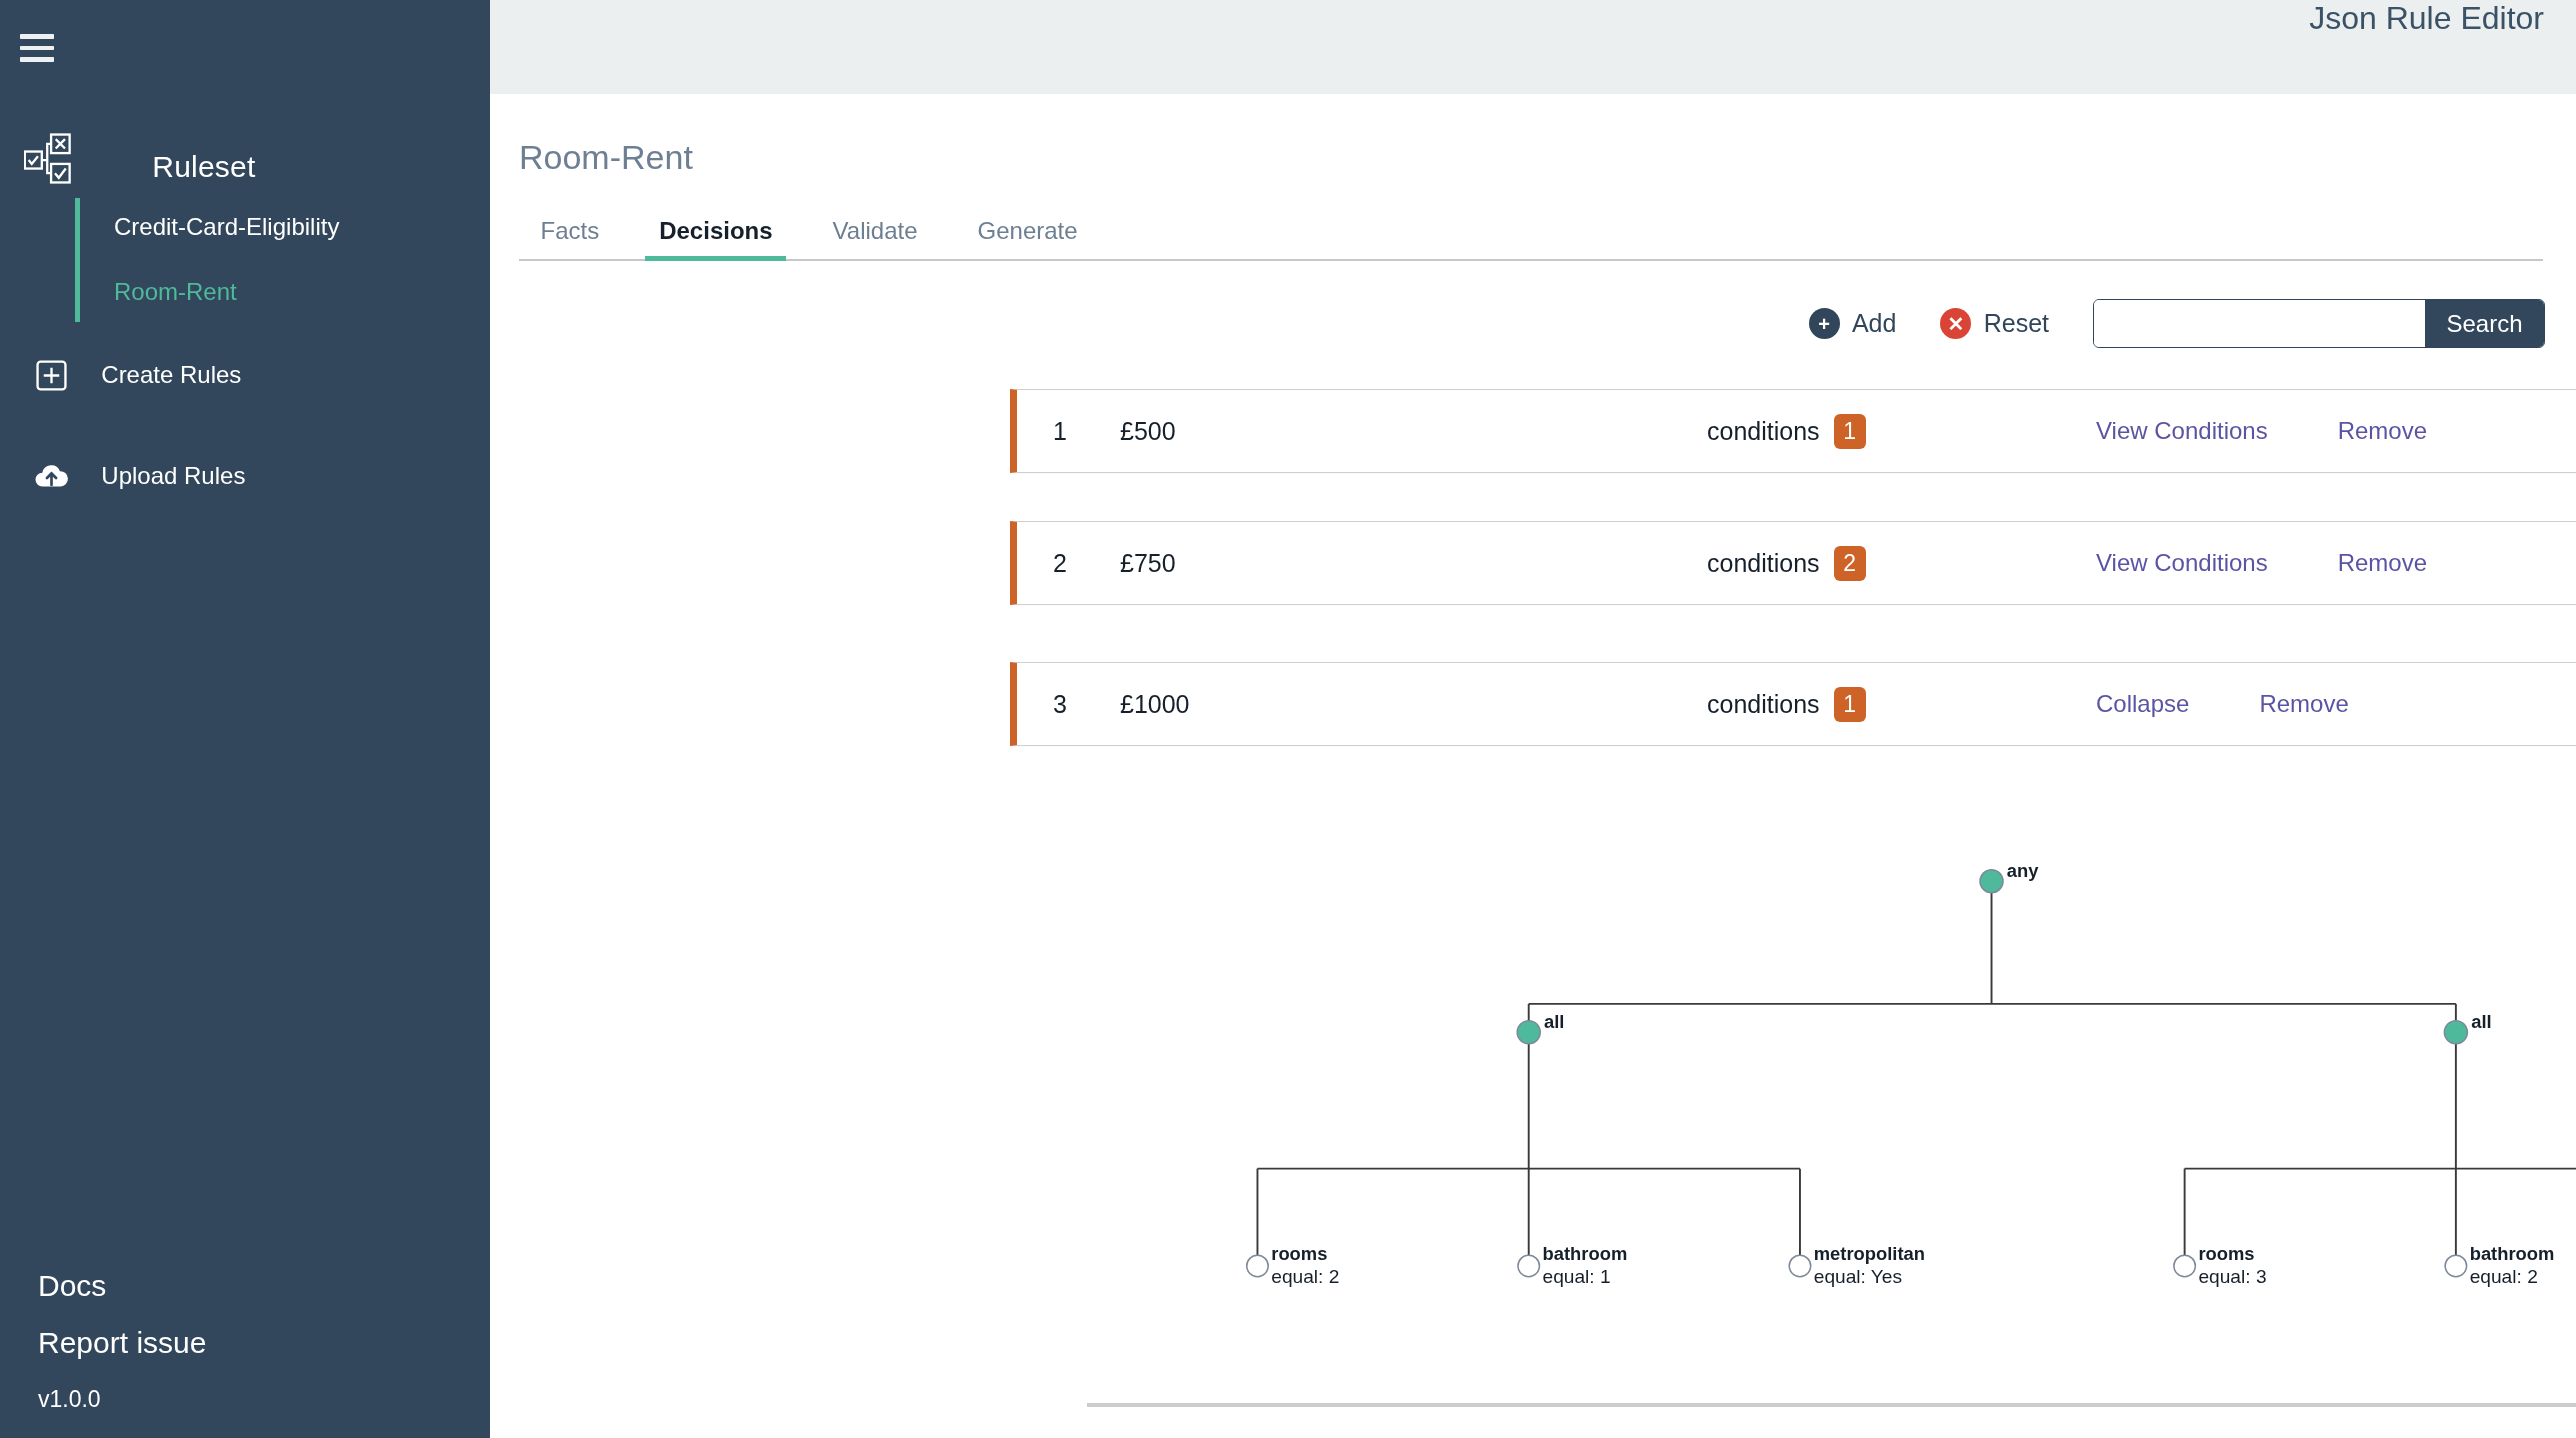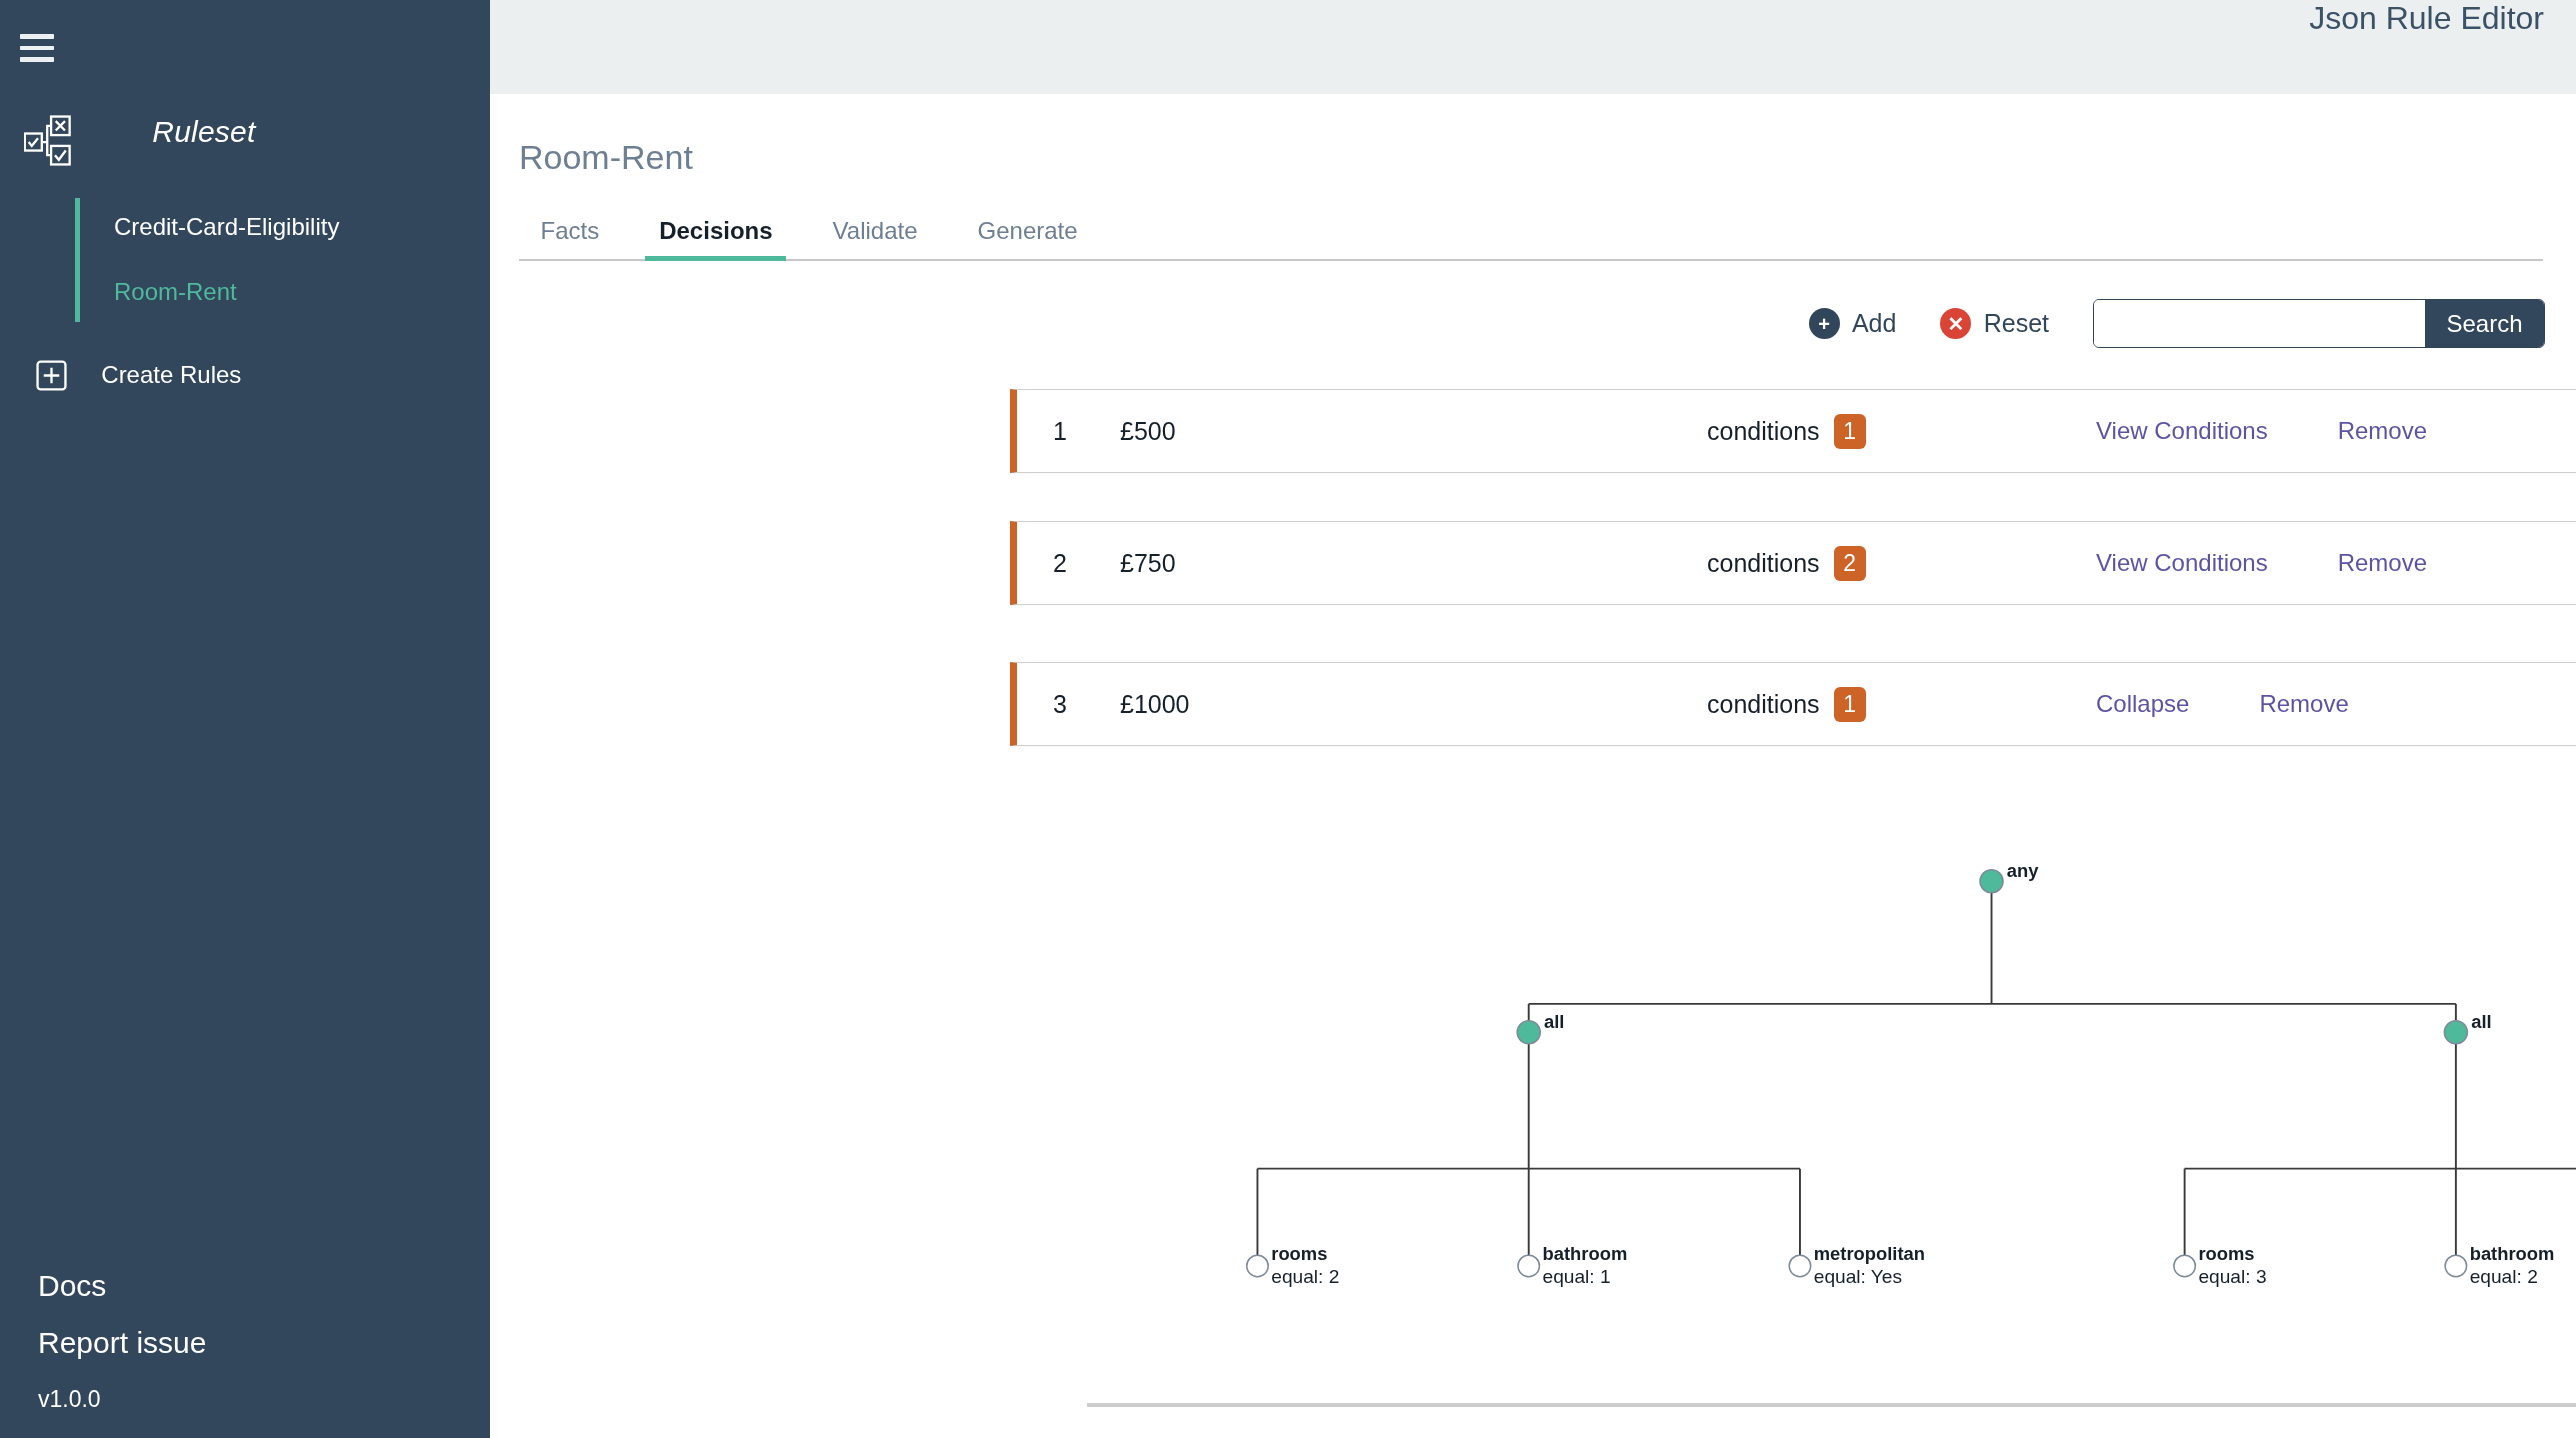--- a/index.html
+++ b/index.html
@@ -23,21 +23,21 @@
     position: absolute; left: 15.3px; top: 31px;
     width: 43px; height: 34px;
     display: flex; flex-direction: column; justify-content: space-between;
     padding: 3.1px 4.6px; cursor: pointer;
   }
   .hamburger span { display:block; height: 4.6px; background: #eef1f3; border-radius: 0.8px; }
 
   .ruleset-head {
     position: absolute; left: 0; top: 115px;
     width: 574px; height: 69px;
-    display: flex; align-items: flex-start; cursor: pointer; font-style: italic;
+    display: flex; align-items: flex-end; cursor: pointer;
   }
   .ruleset-icon { width: 66px; margin-left: 15.3px; display:flex; align-items:center; justify-content:center; }
   .ruleset-title {
     font-size: 30px; font-weight: 400; color: #ffffff;
     margin-left: 71px; letter-spacing: 0.2px;
   }
   .ruleset-chevron {
     position: absolute; right: 60px; top: 50%; transform: translateY(-50%);
     font-size: 26px; color: #ffffff; font-weight: 300;
   }
@@ -211,20 +211,29 @@
     <div class="nav-item" id="nav-create">
       <div class="nav-ico">
         <svg width="31" height="31" viewBox="0 0 40 40">
           <rect x="2" y="2" width="36" height="36" rx="4" fill="none" stroke="#fff" stroke-width="3"></rect>
           <path d="M20 10 V30 M10 20 H30" stroke="#fff" stroke-width="3"></path>
         </svg>
       </div>
       <div class="nav-label">Create Rules</div>
     </div>
 
+    <div class="nav-item" id="nav-upload">
+      <div class="nav-ico">
+        <svg width="37" height="29" viewBox="0 0 48 38">
+          <path d="M12 32 a9 9 0 0 1 0 -18 a12 12 0 0 1 23 -2 a8 8 0 0 1 1 20 Z" fill="#fff"></path>
+          <path d="M24 30 V16 M18 21 l6 -6 l6 6" stroke="#32475c" stroke-width="3.5" fill="none" stroke-linecap="round"></path>
+        </svg>
+      </div>
+      <div class="nav-label">Upload Rules</div>
+    </div>
 
     <div class="side-link" id="side-docs">Docs</div>
     <div class="side-link" id="side-report">Report issue</div>
     <div id="side-ver">v1.0.0</div>
   </aside>
 
   <main class="main">
 
     <div class="topbar">
       <div class="topbar-title">Json Rule Editor</div>

